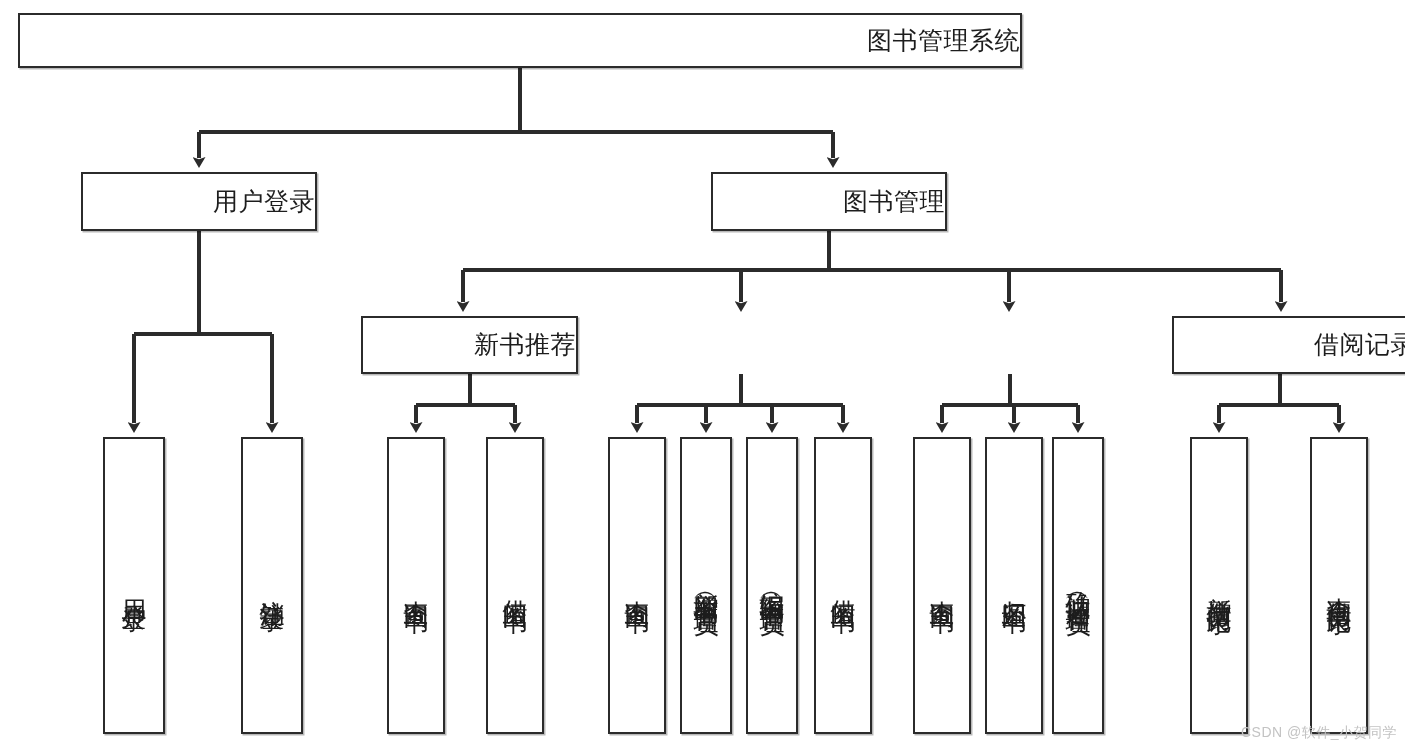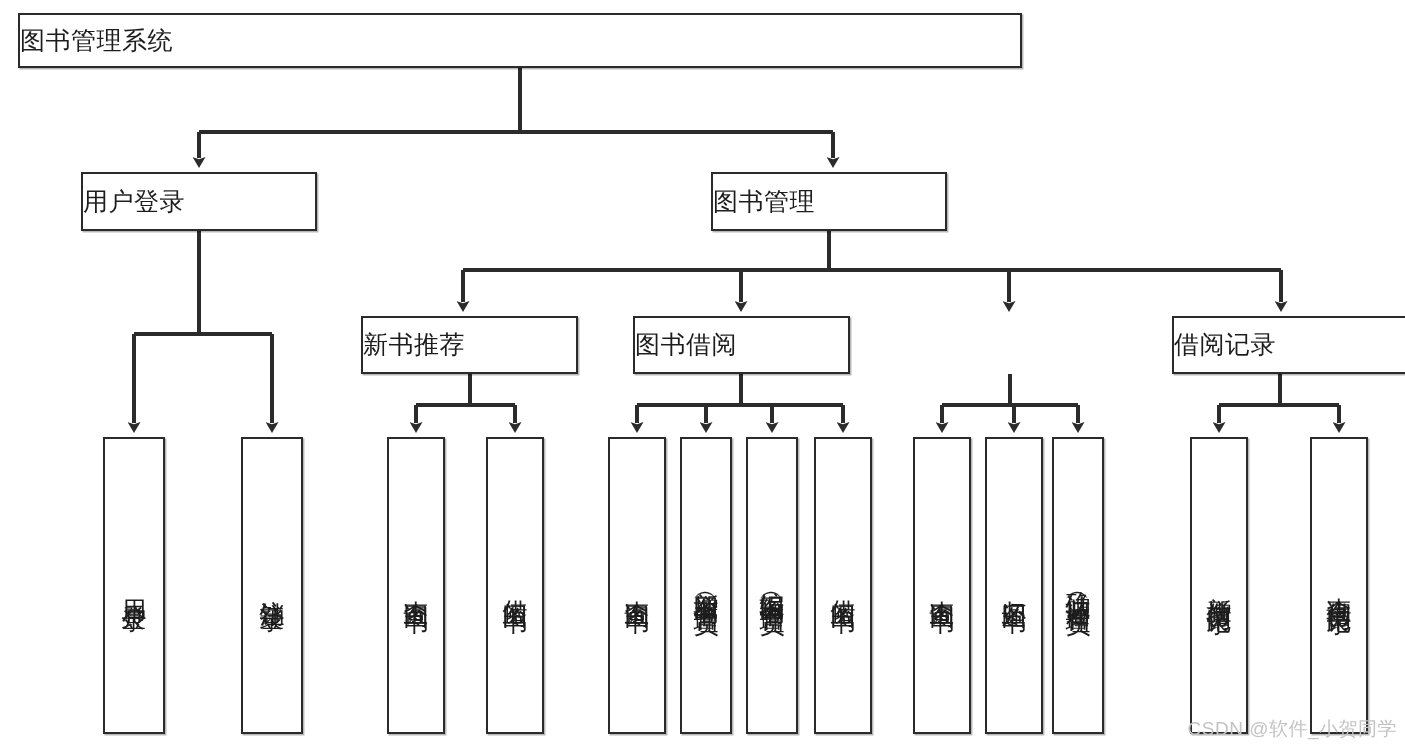--- a/index.html
+++ b/index.html
@@ -26,21 +26,21 @@
     height: 747px;
     pointer-events: none;
   }
   .node {
     position: absolute;
     box-sizing: border-box;
     border: 2px solid #2b2b2b;
     background: #ffffff;
     display: flex;
     align-items: center;
-    justify-content: flex-start;
+    justify-content: flex-end;
     box-shadow: 1.5px 1.5px 0 0 rgba(0,0,0,0.28);
   }
   .node .lbl {
     color: #1d1d1d;
     line-height: 1.18;
     text-align: center;
     white-space: nowrap;
   }
   .node.horiz .lbl {
     font-size: 25px;
@@ -56,21 +56,21 @@
     text-orientation: upright;
     font-size: 25px;
     letter-spacing: 3px;
     line-height: 1;
     max-height: 100%;
   }
   #watermark {
     position: absolute;
     right: 8px;
     bottom: 5px;
-    font-size: 19px;
+    font-size: 14px;
     color: #c3c3c3;
     letter-spacing: 0.5px;
     white-space: nowrap;
     user-select: none;
   }
 </style>
 </head>
 <body>
 
 <div id="canvas">
@@ -134,23 +134,20 @@
   </div>
 
   <div class="node horiz" style="left:711px; top:172px; width:236px; height:59px;">
     <span class="lbl">图书管理</span>
   </div>
 
   <div class="node horiz" style="left:361px; top:316px; width:217px; height:58px;">
     <span class="lbl">新书推荐</span>
   </div>
 
-  <div class="node horiz" style="left:633px; top:316px; width:217px; height:58px;">
-    <span class="lbl">图书借阅</span>
-  </div>
 
 
   <div class="node horiz" style="left:1172px; top:316px; width:246px; height:58px;">
     <span class="lbl">借阅记录</span>
   </div>
 
   <div class="node vert" style="left:103px; top:437px; width:62px; height:297px;">
     <span class="lbl">用户登录</span>
   </div>
 

